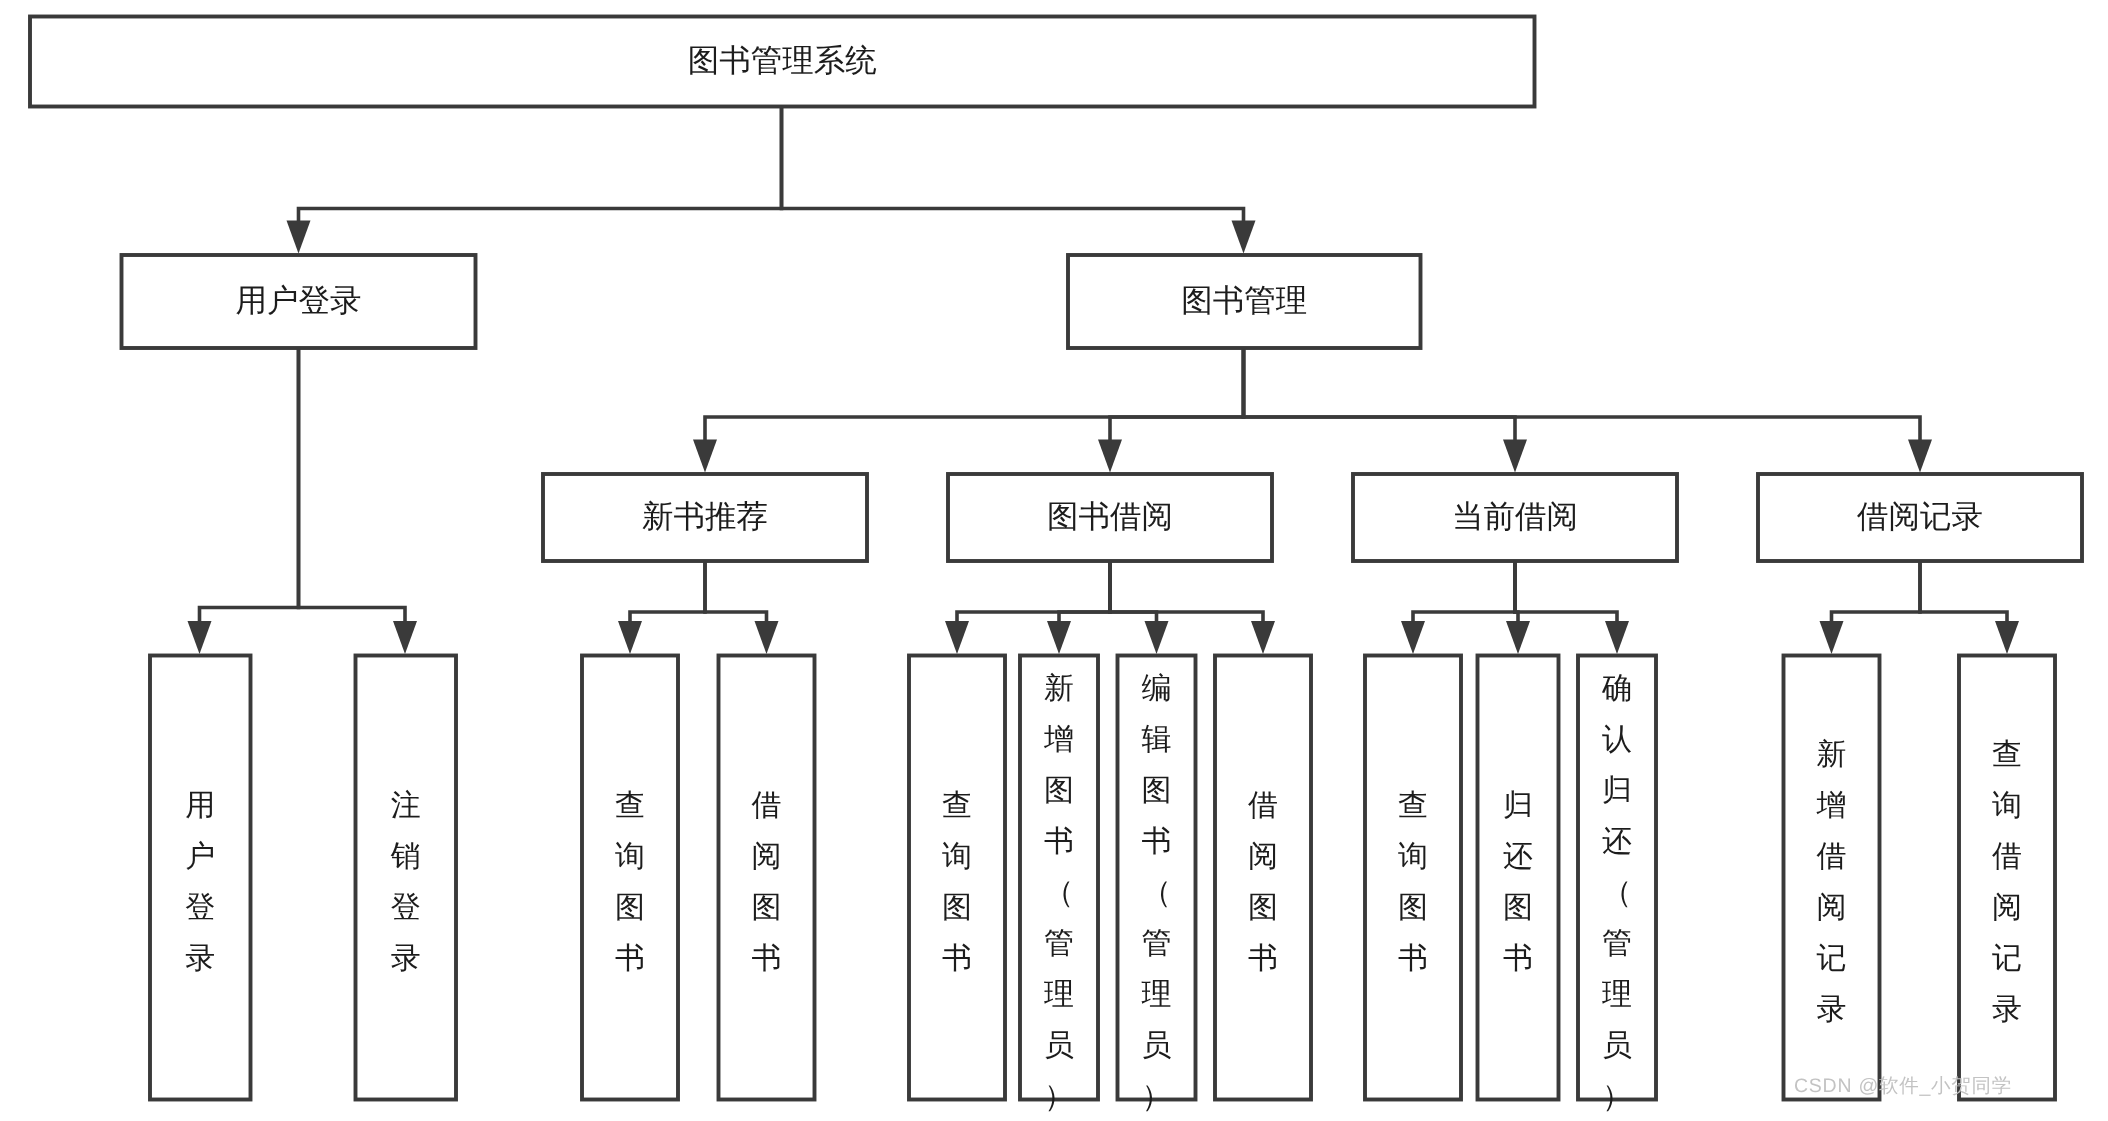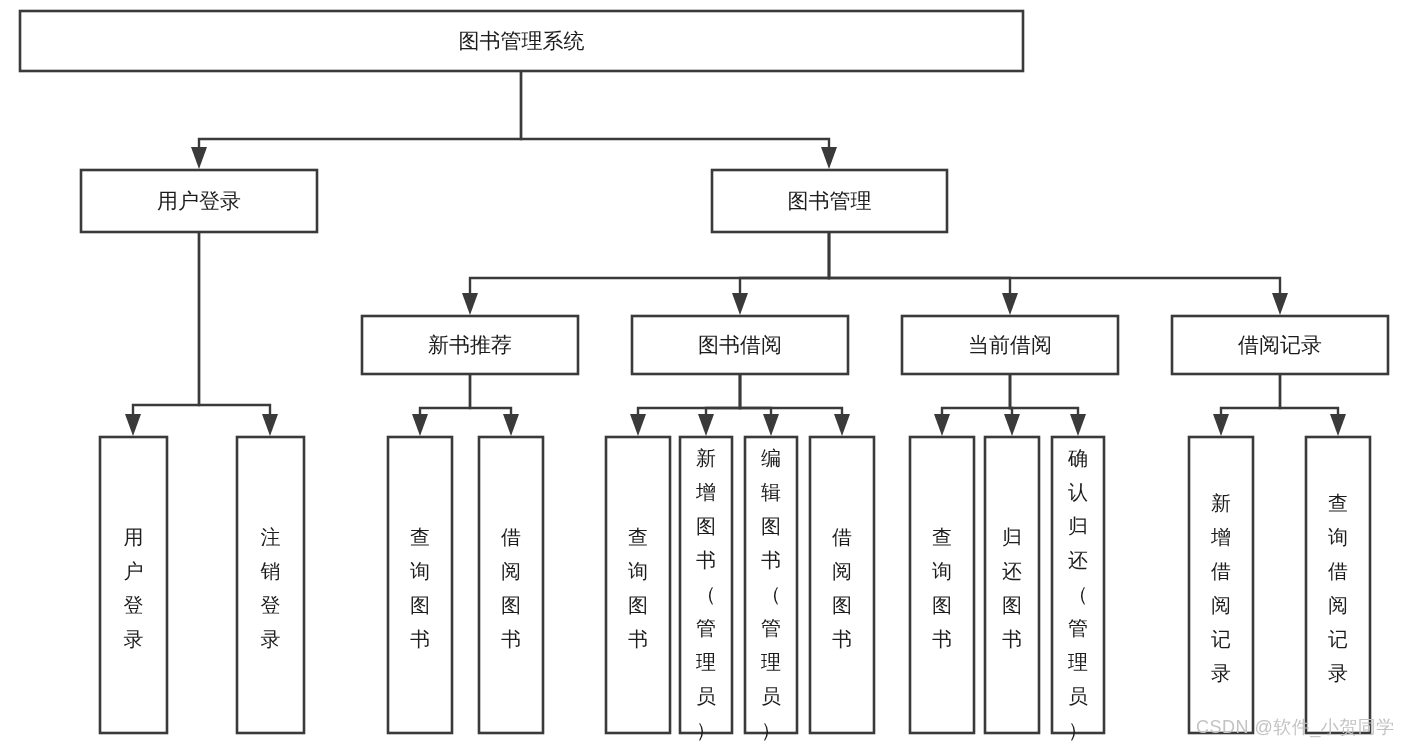--- a/index.html
+++ b/index.html
@@ -51,21 +51,21 @@
   }
   .node-label-v {
     font-family: "Liberation Sans", "DejaVu Sans", sans-serif;
     font-size: 20px;
     fill: #1c1c1c;
     text-anchor: middle;
   }
   .watermark-text {
     position: absolute;
     font-family: "Liberation Sans", "DejaVu Sans", sans-serif;
-    font-size: 18px;
+    font-size: 13px;
     color: #c3c3c3;
     white-space: nowrap;
     letter-spacing: 0.5px;
     user-select: none;
   }
 </style>
 </head>
 <body>
 
 <div id="diagram-root">

